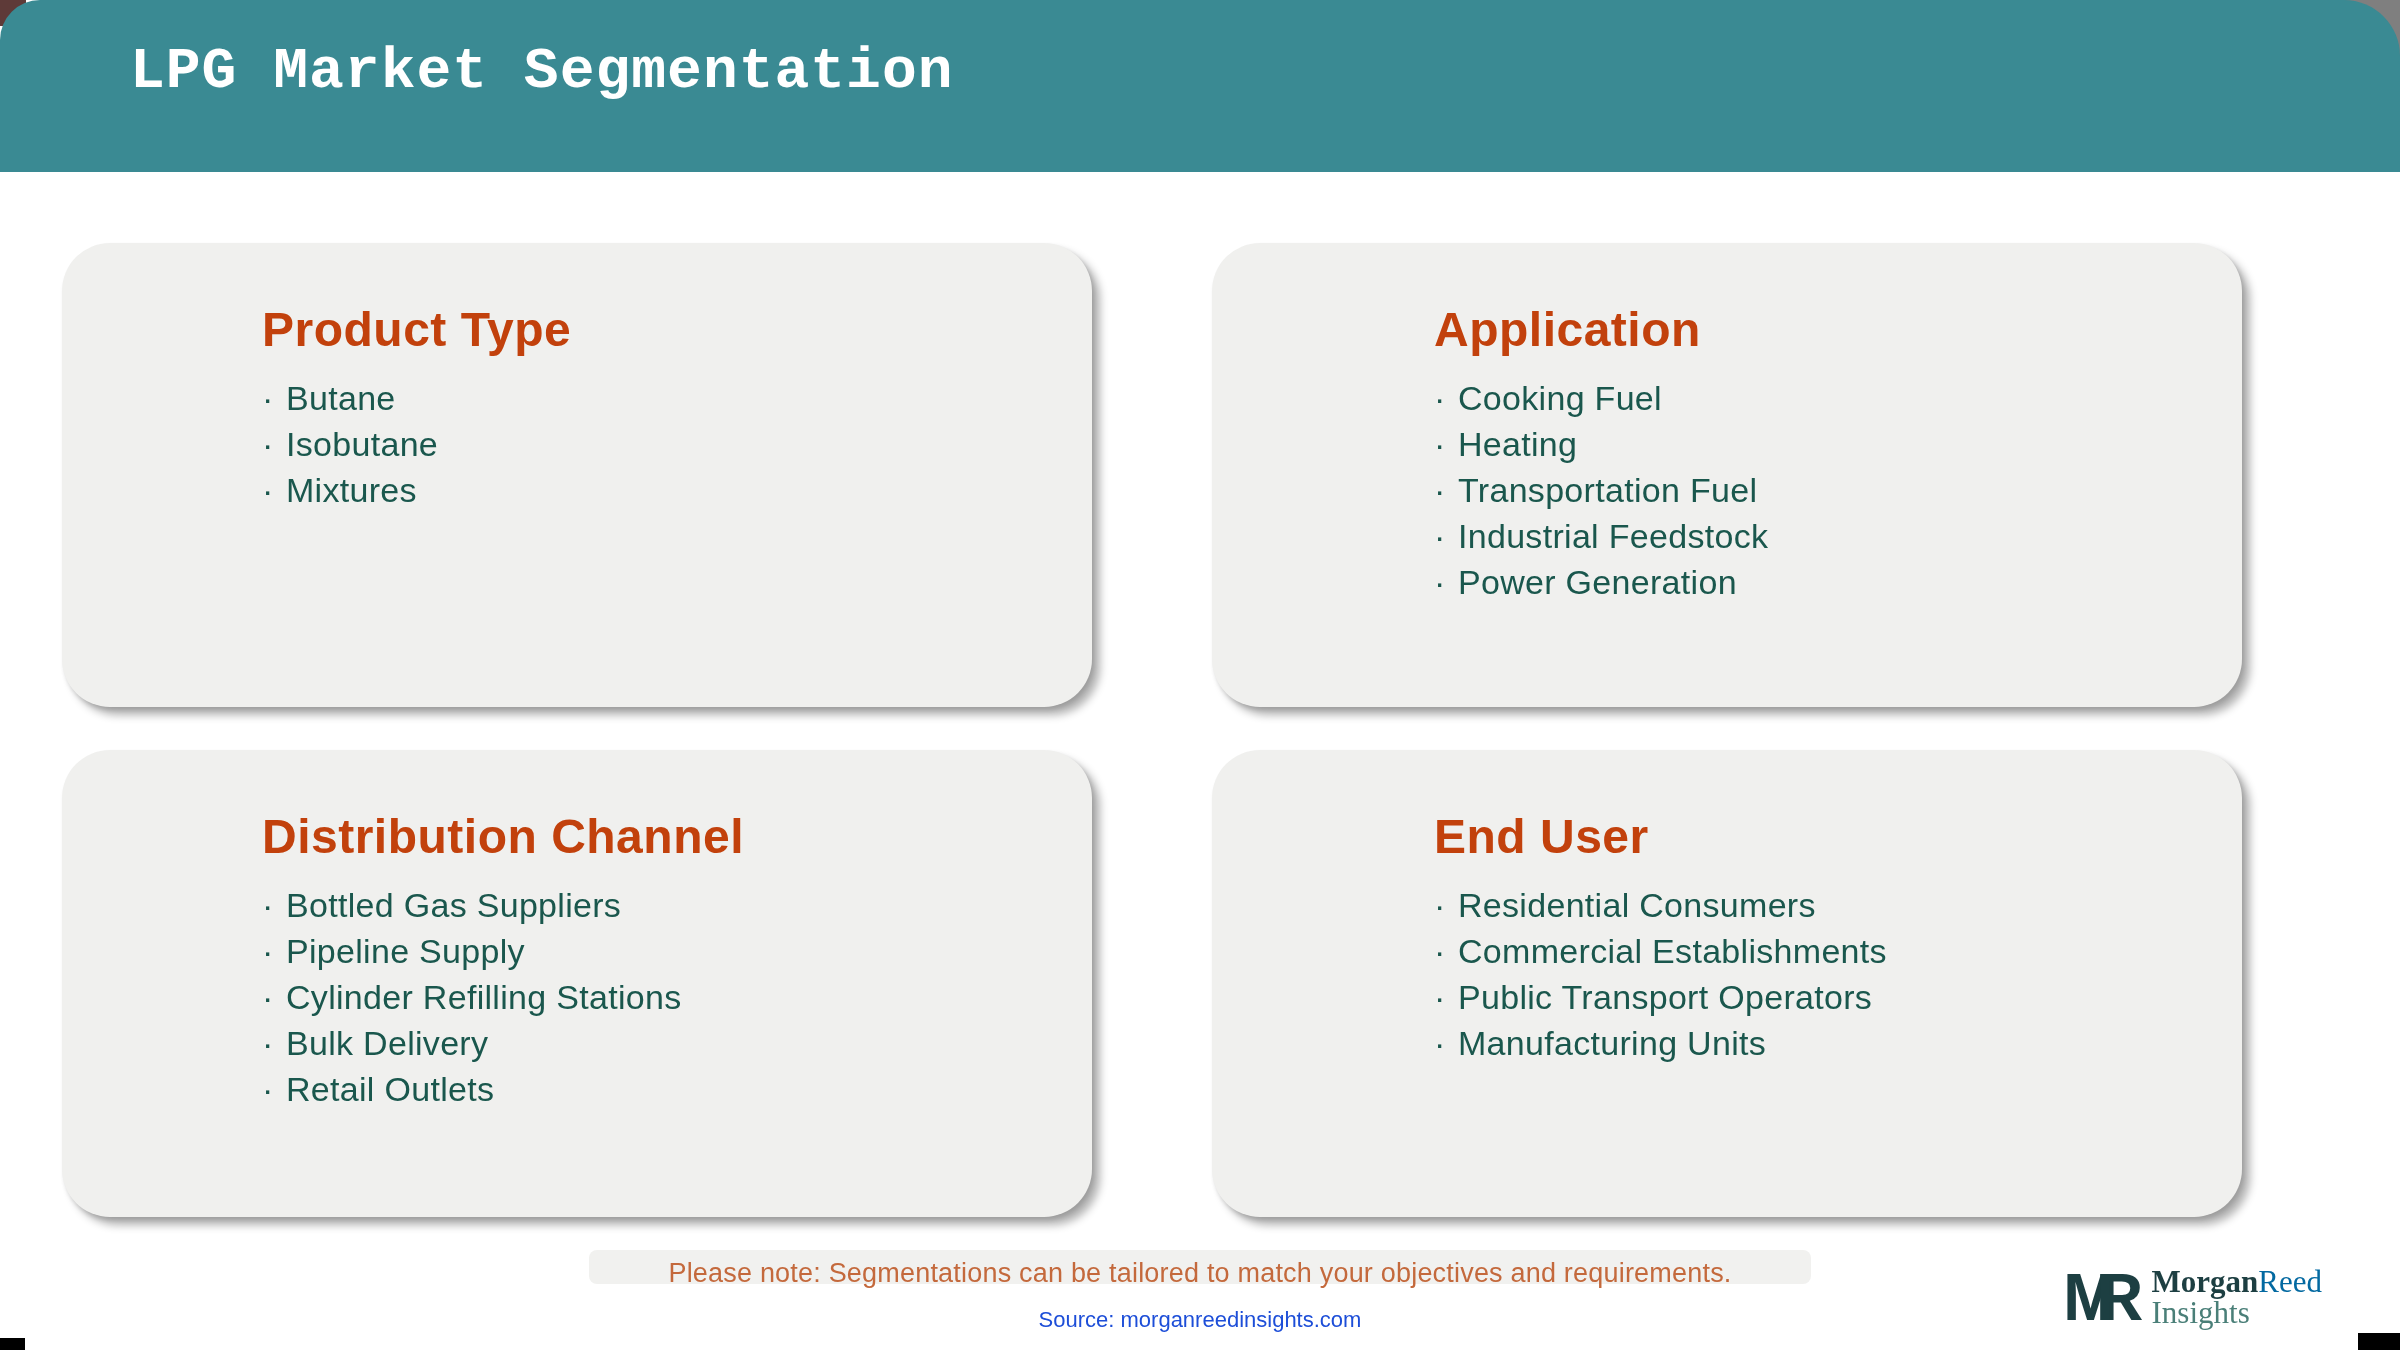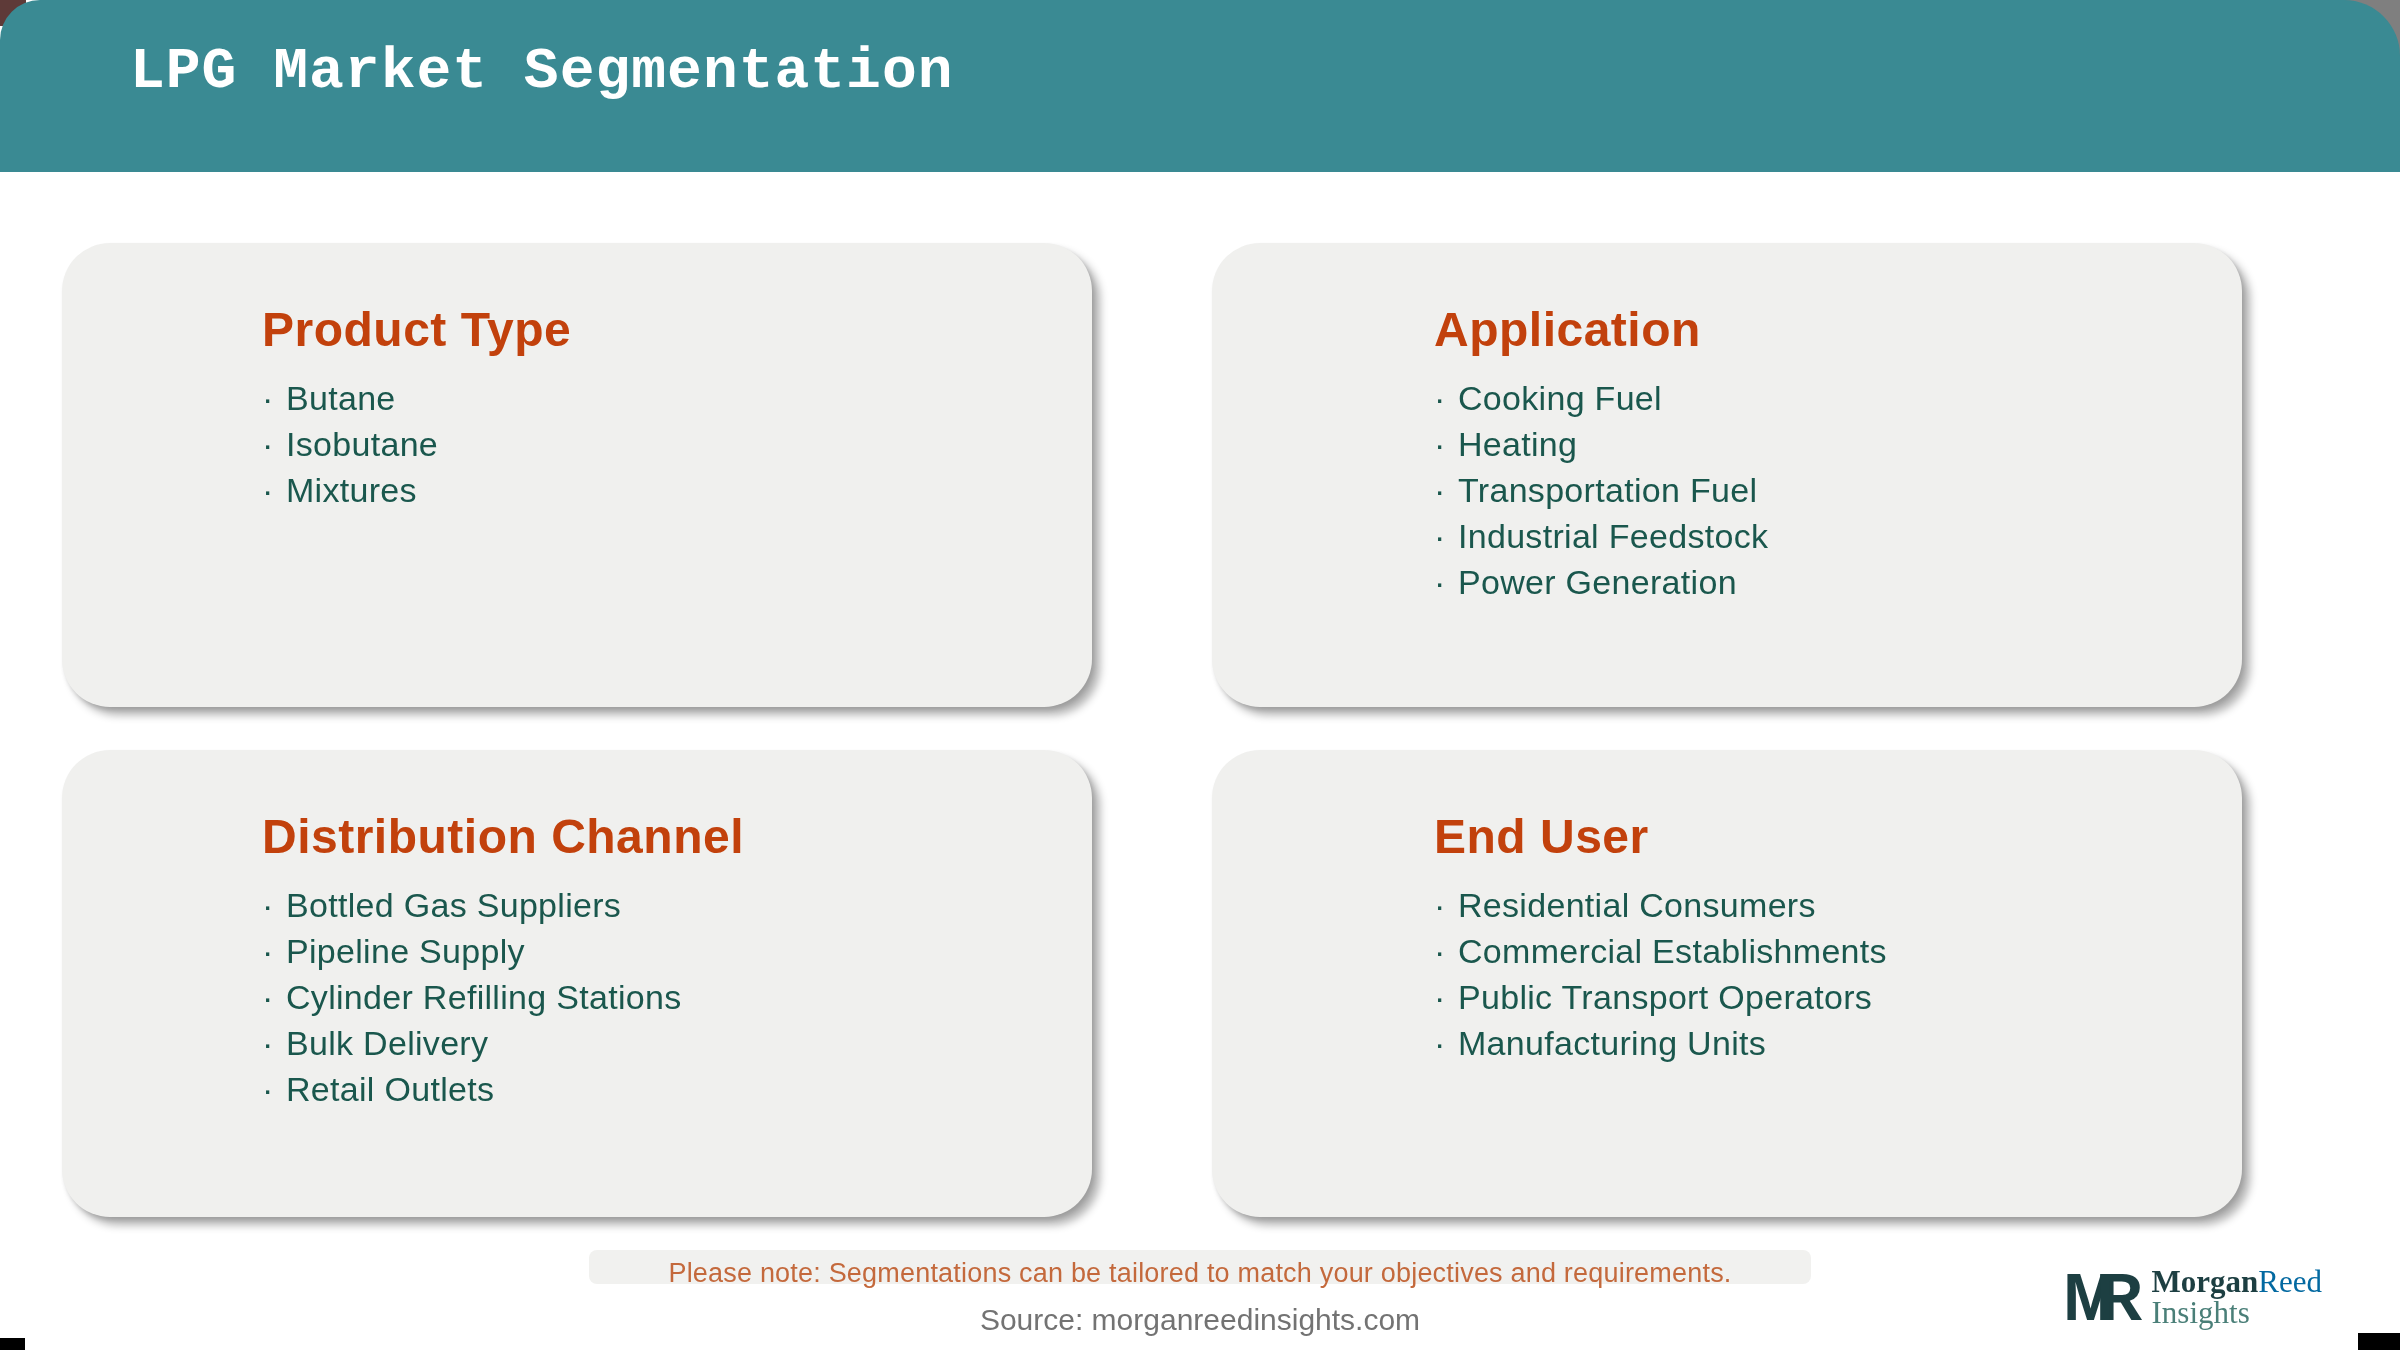--- a/index.html
+++ b/index.html
@@ -100,22 +100,22 @@
     letter-spacing: 0.2px;
   }
 
   
   .source {
     position: absolute;
     top: 1300px;
     left: 0;
     width: 2400px;
     text-align: center;
-    color: #737373;
-    font-size: 30px;
+    color: #1d4ed8;
+    font-size: 22px;
     line-height: 40px;
   }
 
   
   .logo {
     position: absolute;
     right: 78px;
     bottom: 22px;
     display: flex;
     align-items: center;

